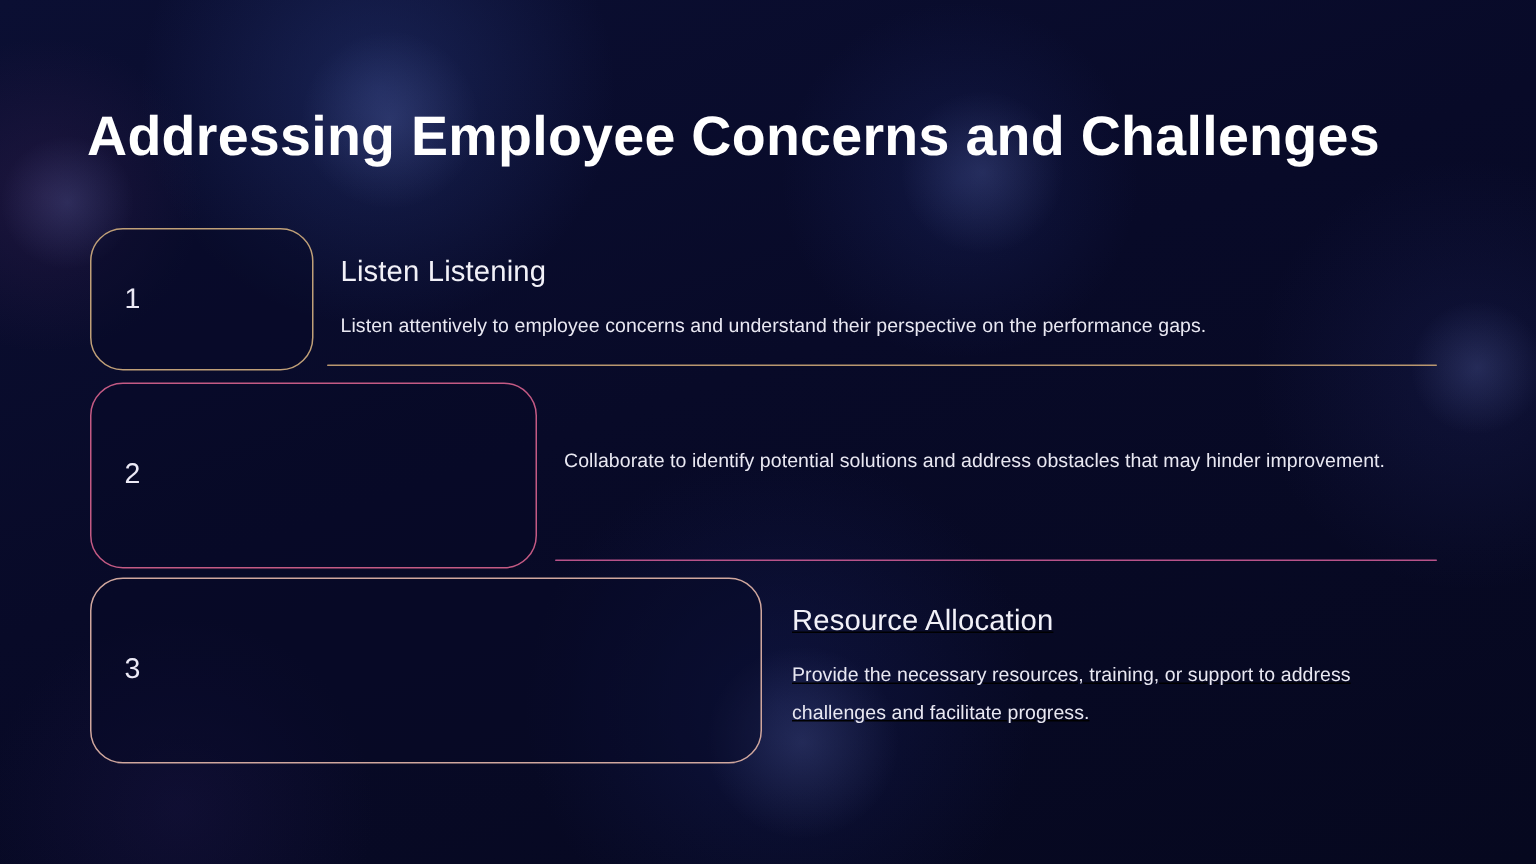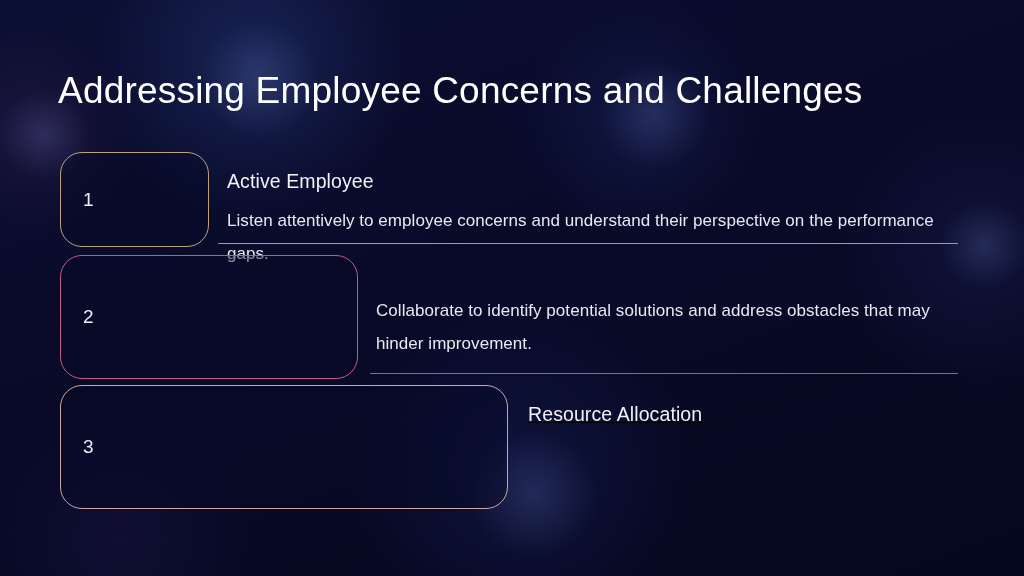--- a/index.html
+++ b/index.html
@@ -28,21 +28,21 @@
     position:absolute; border-radius:50%;
     background: radial-gradient(circle, rgba(150,170,255,0.16), rgba(150,170,255,0) 70%);
     pointer-events:none;
   }
 
   #title {
     position: absolute;
     left: 58px;
     top: 70px;
     font-size: 37px;
-    font-weight: 400;
+    font-weight: 700;
     color: #ffffff;
     letter-spacing: 0.2px;
     white-space: nowrap;
   }
 
   .row { position: absolute; left: 0; top: 0; }
 
   .numbox {
     position: absolute;
     border-style: solid;
@@ -61,21 +61,21 @@
 
   .textblock { position: absolute; }
   .heading {
     font-size: 19.5px;
     font-weight: 400;
     color: #f2f1f8;
     letter-spacing: 0.1px;
     white-space: nowrap;
   }
   .desc {
-    font-size: 17px;
+    font-size: 13px;
     font-weight: 400;
     color: #e9e8f2;
     line-height: 1.95;
     letter-spacing: 0.05px;
   }
   .divider {
     position: absolute;
     height: 1.4px;
     border-radius: 1px;
   }
@@ -91,21 +91,21 @@
   <div class="speck" style="left:940px;  top:200px; width:90px;  height:90px;"></div>
   <div class="speck" style="left:470px;  top:430px; width:130px; height:130px;"></div>
 
   <div id="title">Addressing Employee Concerns and Challenges</div>
 
   <div class="row">
     <div class="numbox" style="left:60px; top:152px; width:149px; height:95px; border-color:#c0a078;">
       <span class="num">1</span>
     </div>
     <div class="textblock" style="left:227px; top:170px; width:720px;">
-      <div class="heading">Active Employee</div>
+      <div class="heading">Listen Listening</div>
       <div class="desc" style="margin-top:11px;">Listen attentively to employee concerns and understand their perspective on the performance gaps.</div>
     </div>
     <div class="divider" style="left:218px; top:243px; width:740px; background:#b9976f;"></div>
   </div>
 
   <div class="row">
     <div class="numbox" style="left:60px; top:255px; width:298px; height:124px; border-color:#c45a84;">
       <span class="num">2</span>
     </div>
     <div class="textblock" style="left:376px; top:273px; width:576px;">
@@ -113,16 +113,17 @@
     </div>
     <div class="divider" style="left:370px; top:373px; width:588px; background:#b8538a;"></div>
   </div>
 
   <div class="row">
     <div class="numbox" style="left:60px; top:385px; width:448px; height:124px; border-color:#d0a79e;">
       <span class="num">3</span>
     </div>
     <div class="textblock" style="left:528px; top:403px; width:400px;text-decoration:underline;">
       <div class="heading">Resource Allocation</div>
+      <div class="desc" style="margin-top:11px;">Provide the necessary resources, training, or support to address challenges and facilitate progress.</div>
     </div>
   </div>
 
 </div>
 
 </body></html>

